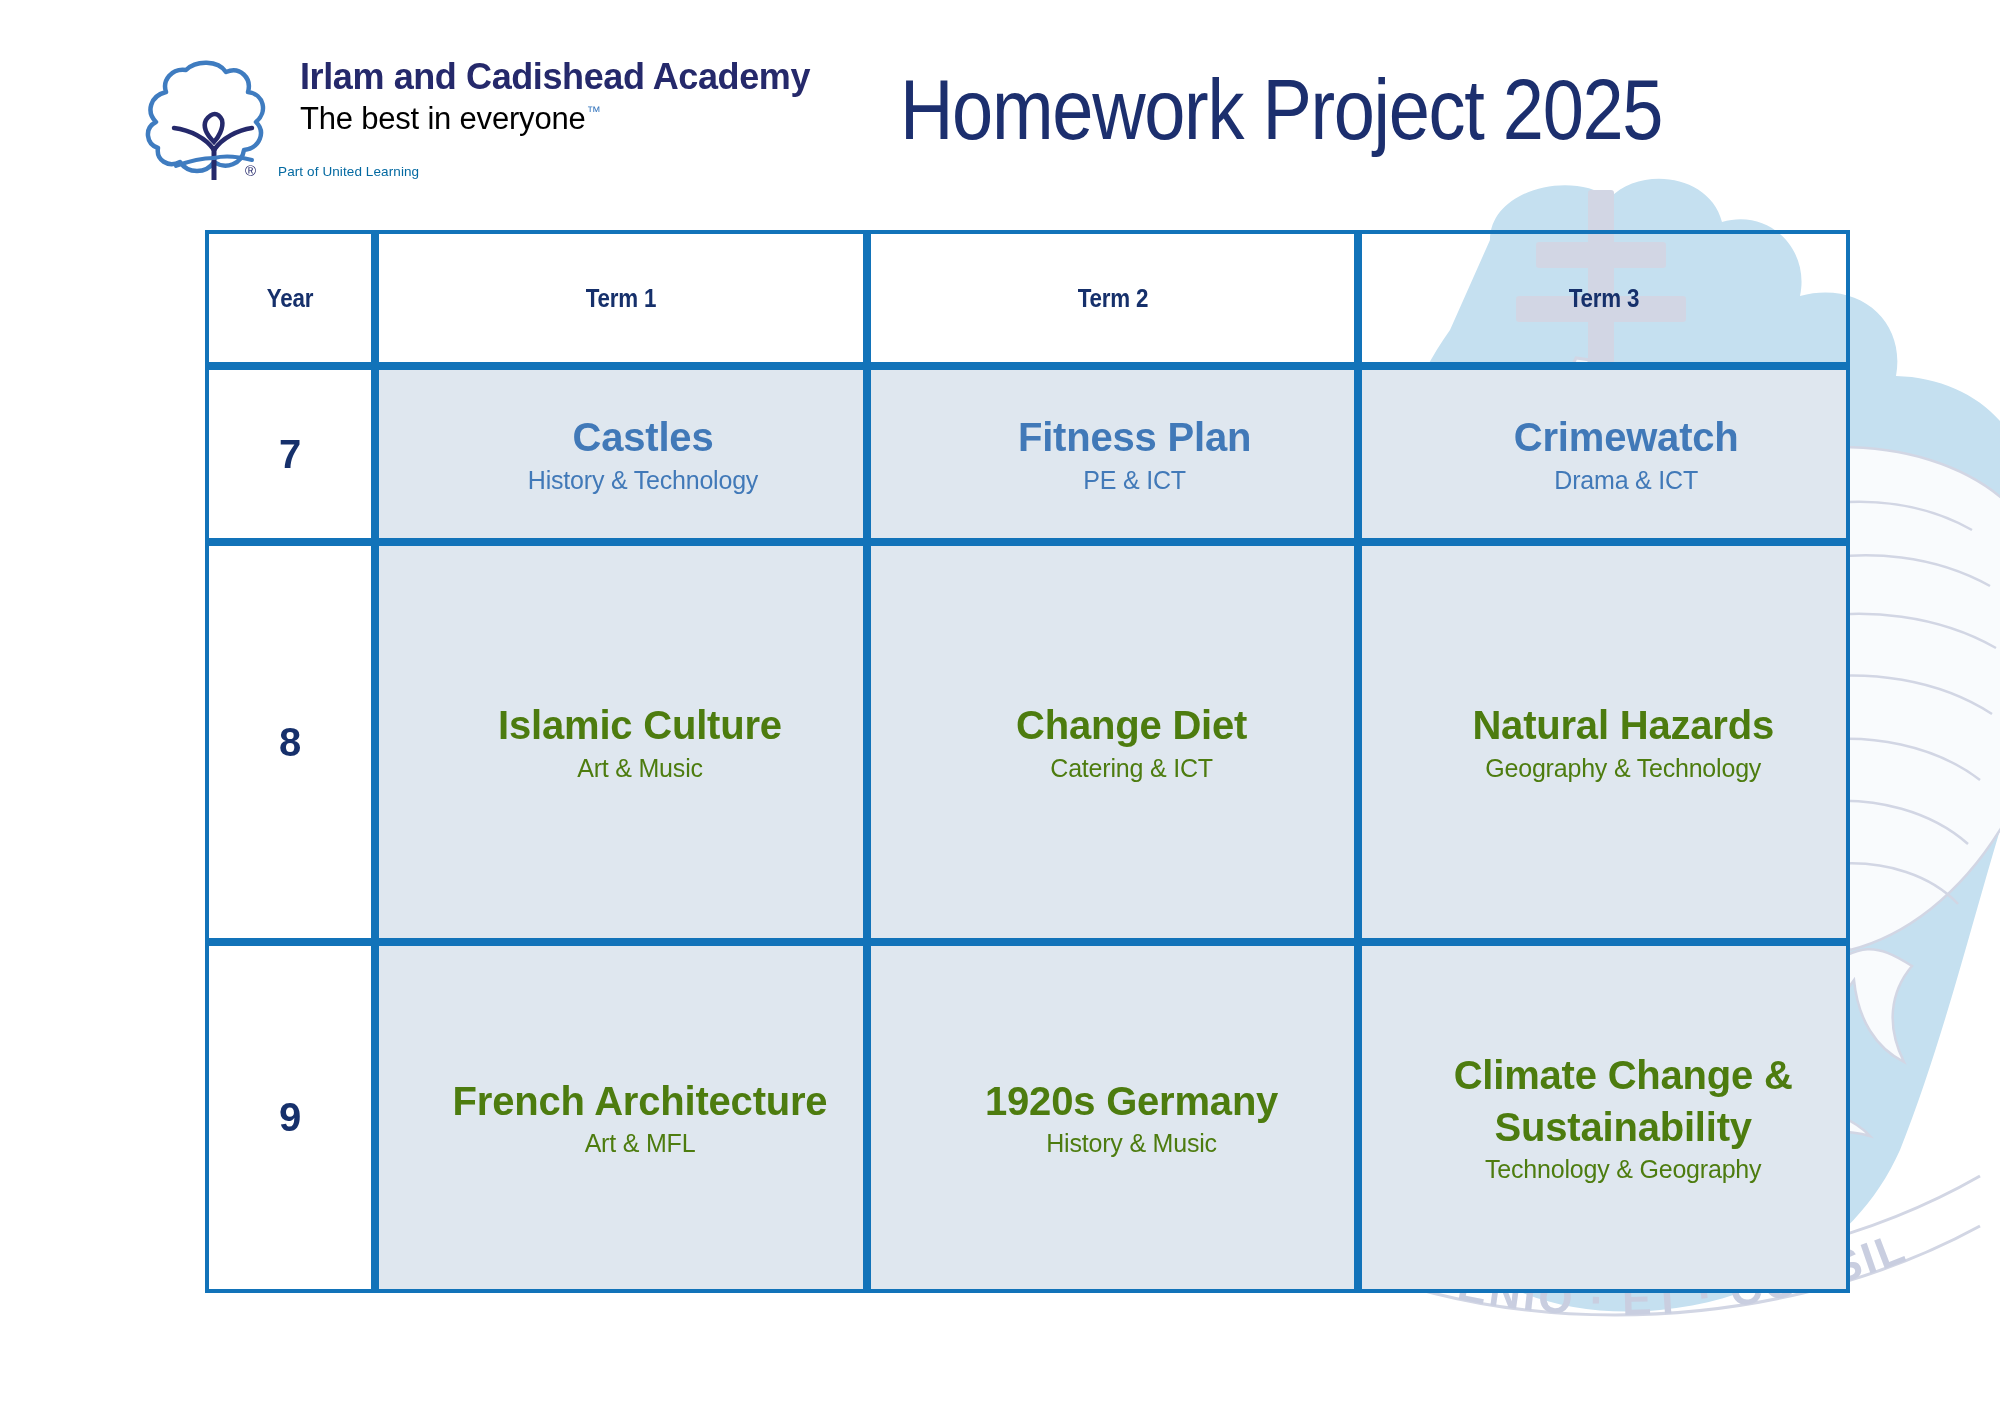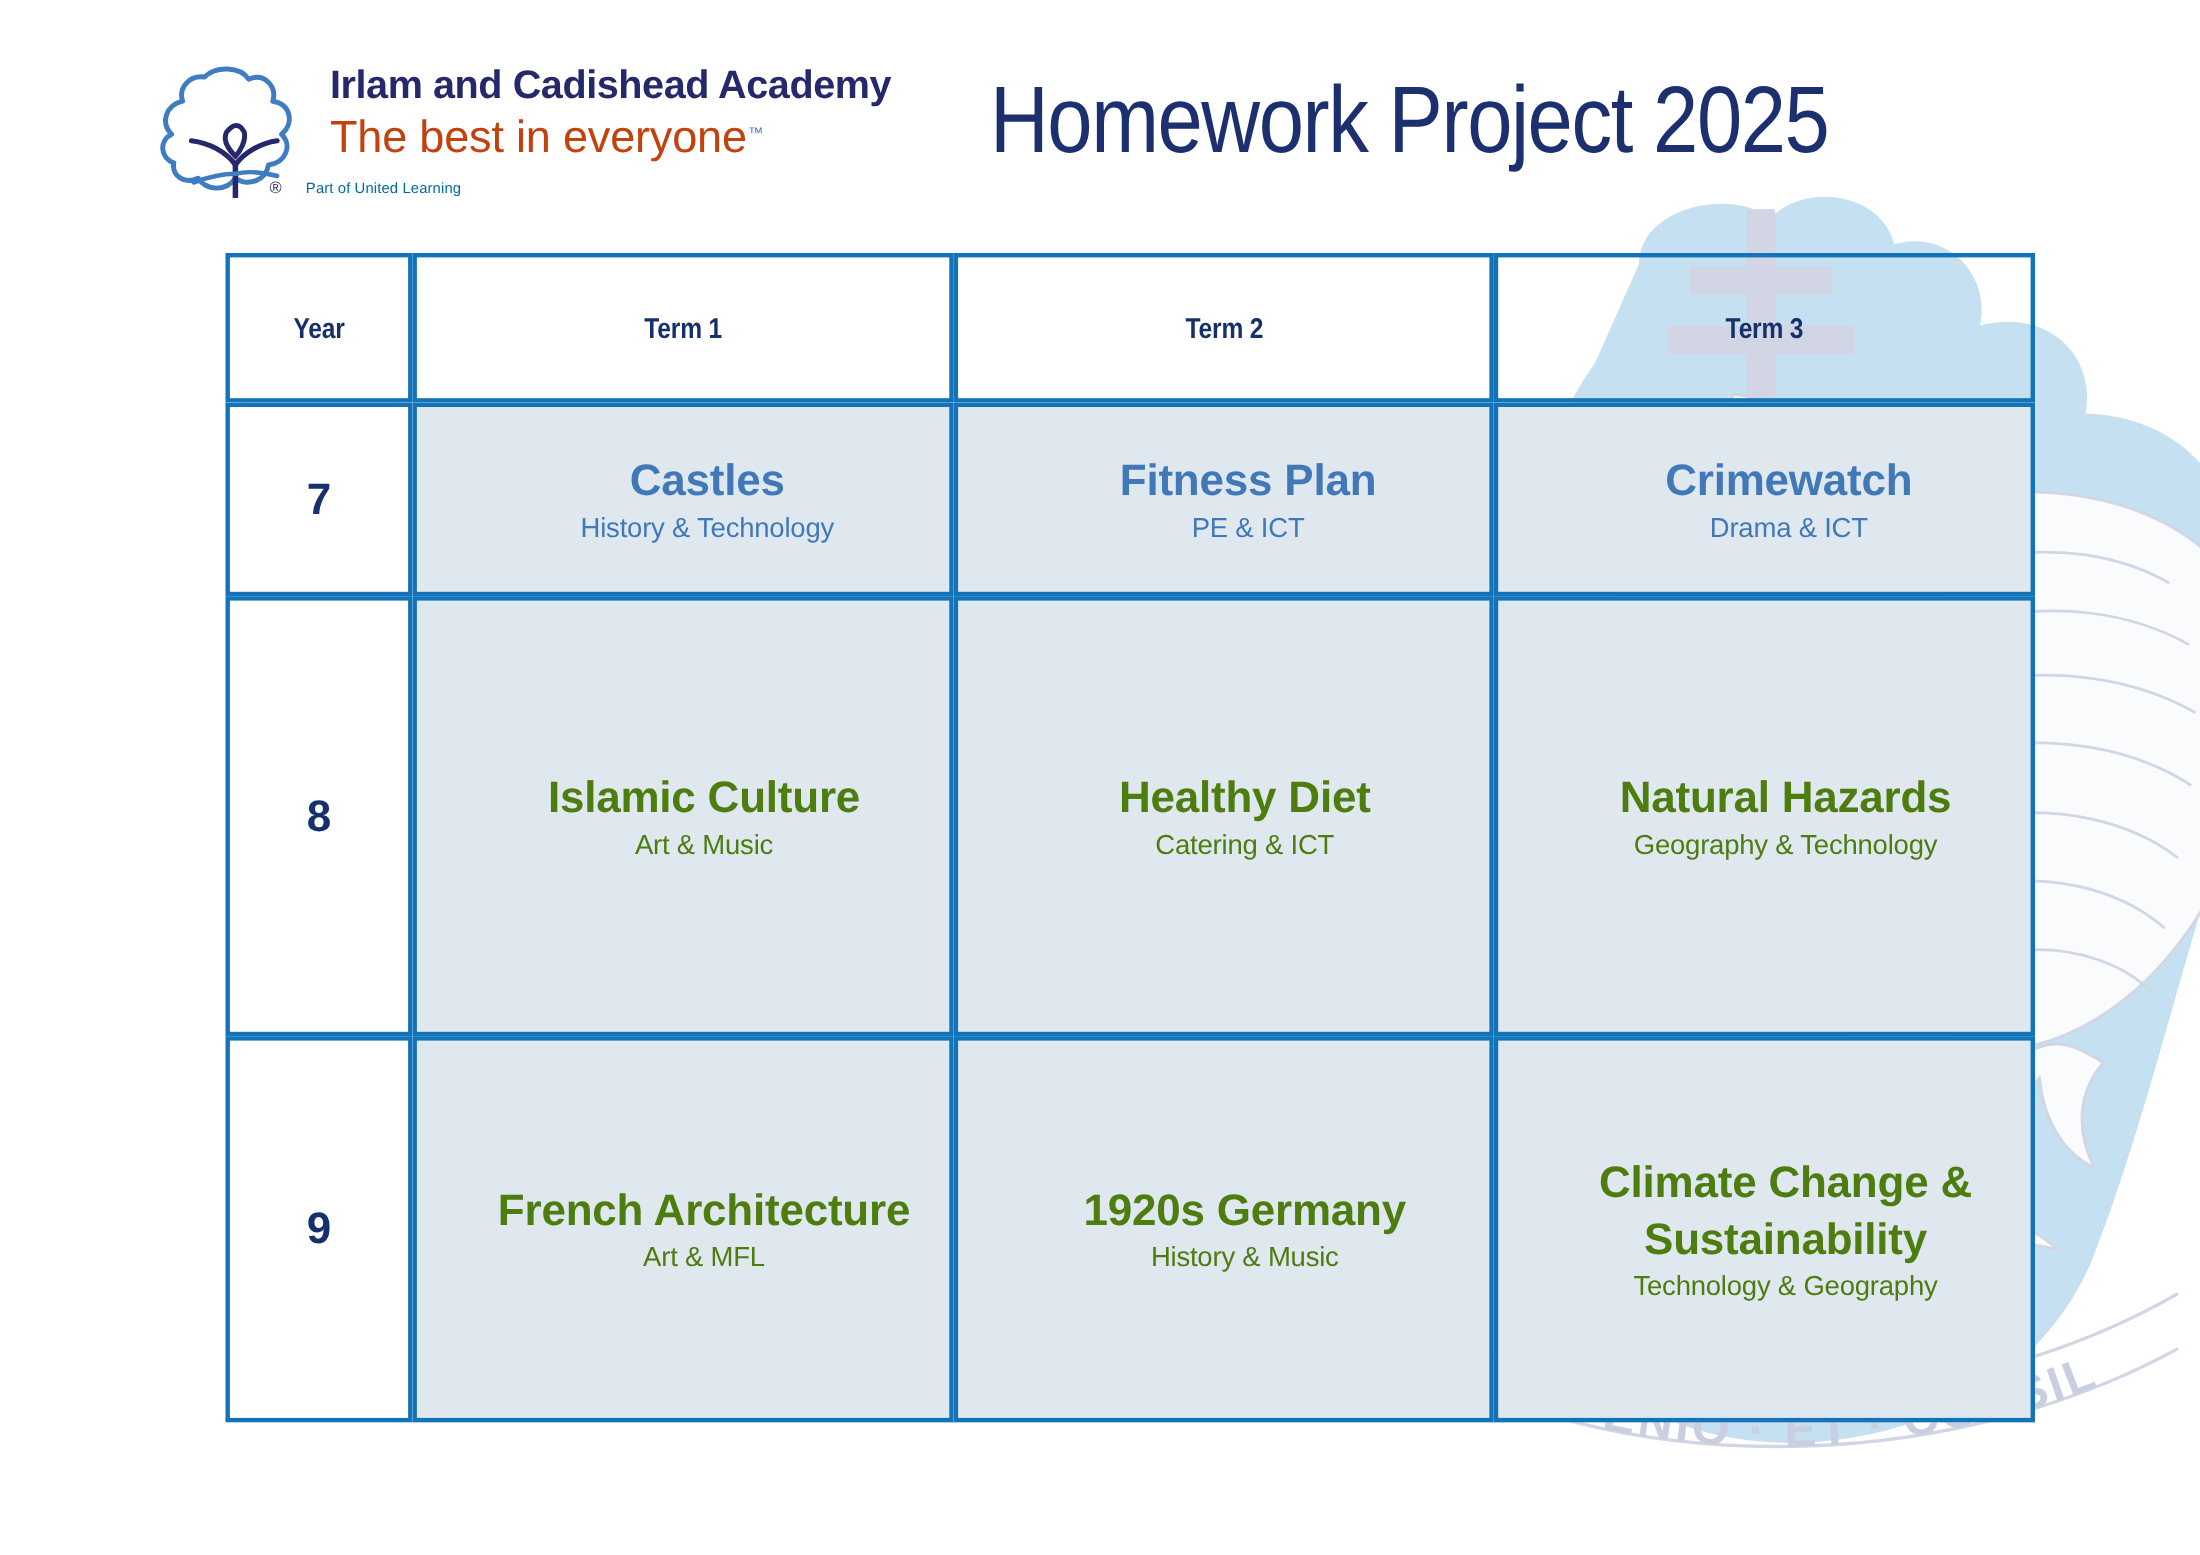--- a/index.html
+++ b/index.html
@@ -62,22 +62,22 @@
     letter-spacing: -0.4px;
     line-height: 1.08;
     white-space: nowrap;
   }
   #logo-tagline-row {
     margin-top: 4px;
     white-space: nowrap;
   }
   #logo-tagline {
     font-family: "Liberation Sans", sans-serif;
-    font-size: 41px;
-    color: #c2410c;
+    font-size: 31px;
+    color: #000000;
     letter-spacing: -0.2px;
   }
   #logo-tm {
     font-size: 14px;
     color: #3f7cc0;
     vertical-align: 13px;
     margin-left: 1px;
   }
   #logo-footer-row {
     position: absolute;
@@ -338,21 +338,21 @@
       </td>
     </tr>
 
     <tr class="row-y8 tone-vivid">
       <td class="year-cell">8</td>
       <td class="topic-cell">
         <div class="topic-title">Islamic Culture</div>
         <div class="topic-subjects">Art &amp; Music</div>
       </td>
       <td class="topic-cell">
-        <div class="topic-title">Healthy Diet</div>
+        <div class="topic-title">Change Diet</div>
         <div class="topic-subjects">Catering &amp; ICT</div>
       </td>
       <td class="topic-cell">
         <div class="topic-title">Natural Hazards</div>
         <div class="topic-subjects">Geography &amp; Technology</div>
       </td>
     </tr>
 
     <tr class="row-y9 tone-vivid">
       <td class="year-cell">9</td>

